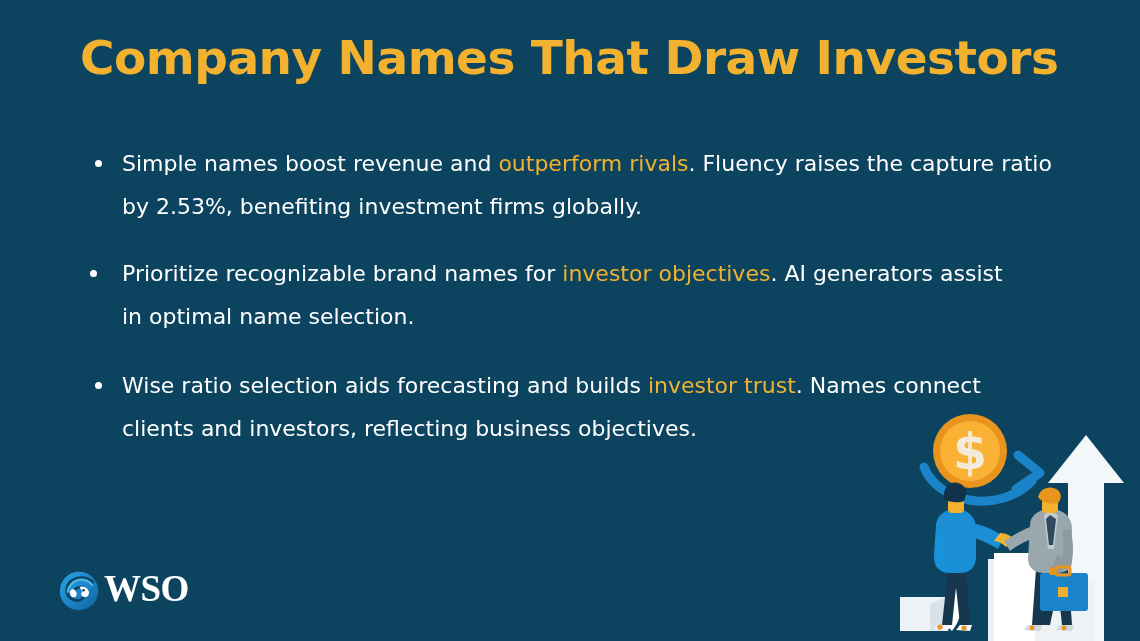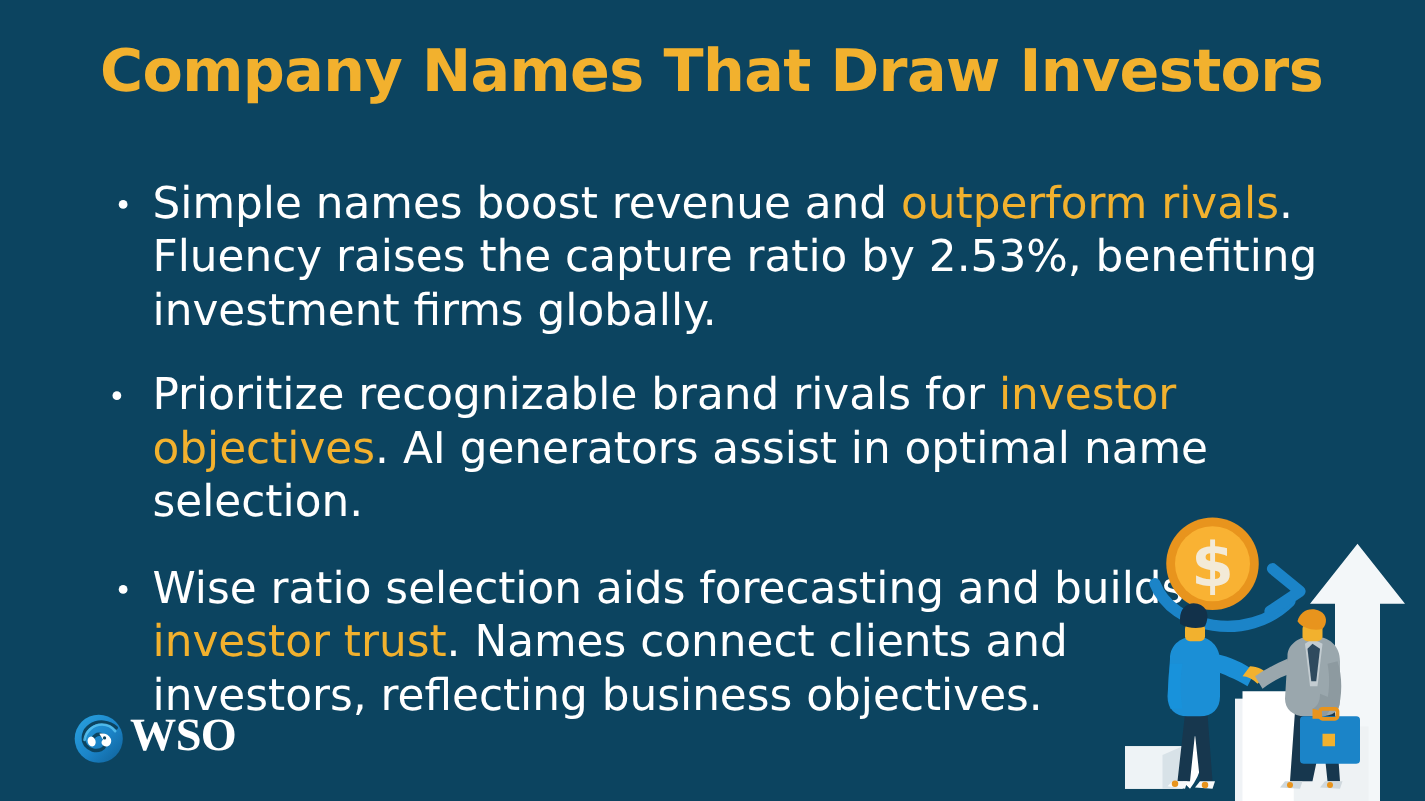--- a/index.html
+++ b/index.html
@@ -40,21 +40,21 @@
     position: absolute;
     left: 86px;
     top: 142px;
     width: 960px;
   }
   .bullet-row {
     position: relative;
     display: block;
     color: #ffffff;
     font-family: "DejaVu Sans", sans-serif;
-    font-size: 35px;
+    font-size: 22px;
     line-height: 43px;
     padding-left: 36px;
     margin-bottom: 24px;
   }
   .bullet-row.b1 { width: 940px; }
   .bullet-row.b2 { width: 900px; margin-bottom: 26px; }
   .bullet-row.b3 { width: 900px; margin-bottom: 0; }
 
   .bullet-dot {
     position: absolute;
@@ -110,21 +110,21 @@
 
   <div id="bullets">
 
     <div class="bullet-row b1">
       <span class="bullet-dot"></span>
       <span class="bullet-text"><span> Simple names boost revenue and </span><span class="hl">outperform rivals</span><span>. Fluency raises the capture ratio by 2.53%, benefiting investment firms globally.</span></span>
     </div>
 
     <div class="bullet-row b2">
       <span class="bullet-dot"></span>
-      <span class="bullet-text"><span>Prioritize recognizable brand rivals for </span><span class="hl">investor objectives</span><span>. AI generators assist in optimal name selection.</span></span>
+      <span class="bullet-text"><span>Prioritize recognizable brand names for </span><span class="hl">investor objectives</span><span>. AI generators assist in optimal name selection.</span></span>
     </div>
 
     <div class="bullet-row b3">
       <span class="bullet-dot"></span>
       <span class="bullet-text"><span> Wise ratio selection aids forecasting and builds </span><span class="hl">investor trust</span><span>. Names connect clients and investors, reflecting business objectives.</span></span>
     </div>
 
   </div>
 
   <div id="wso-logo">

